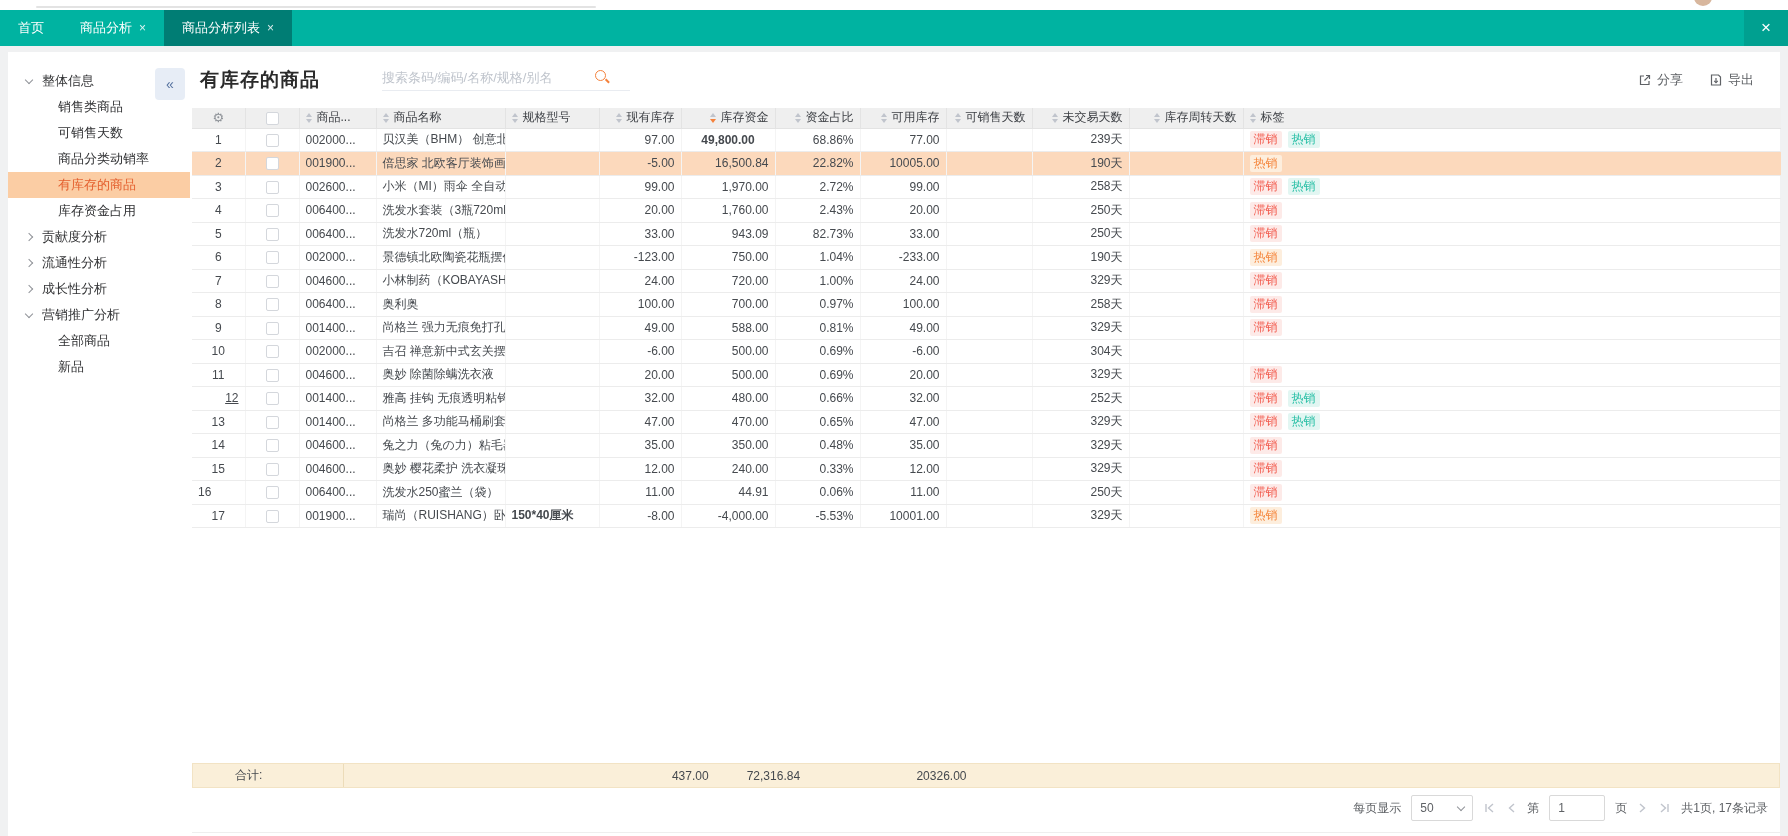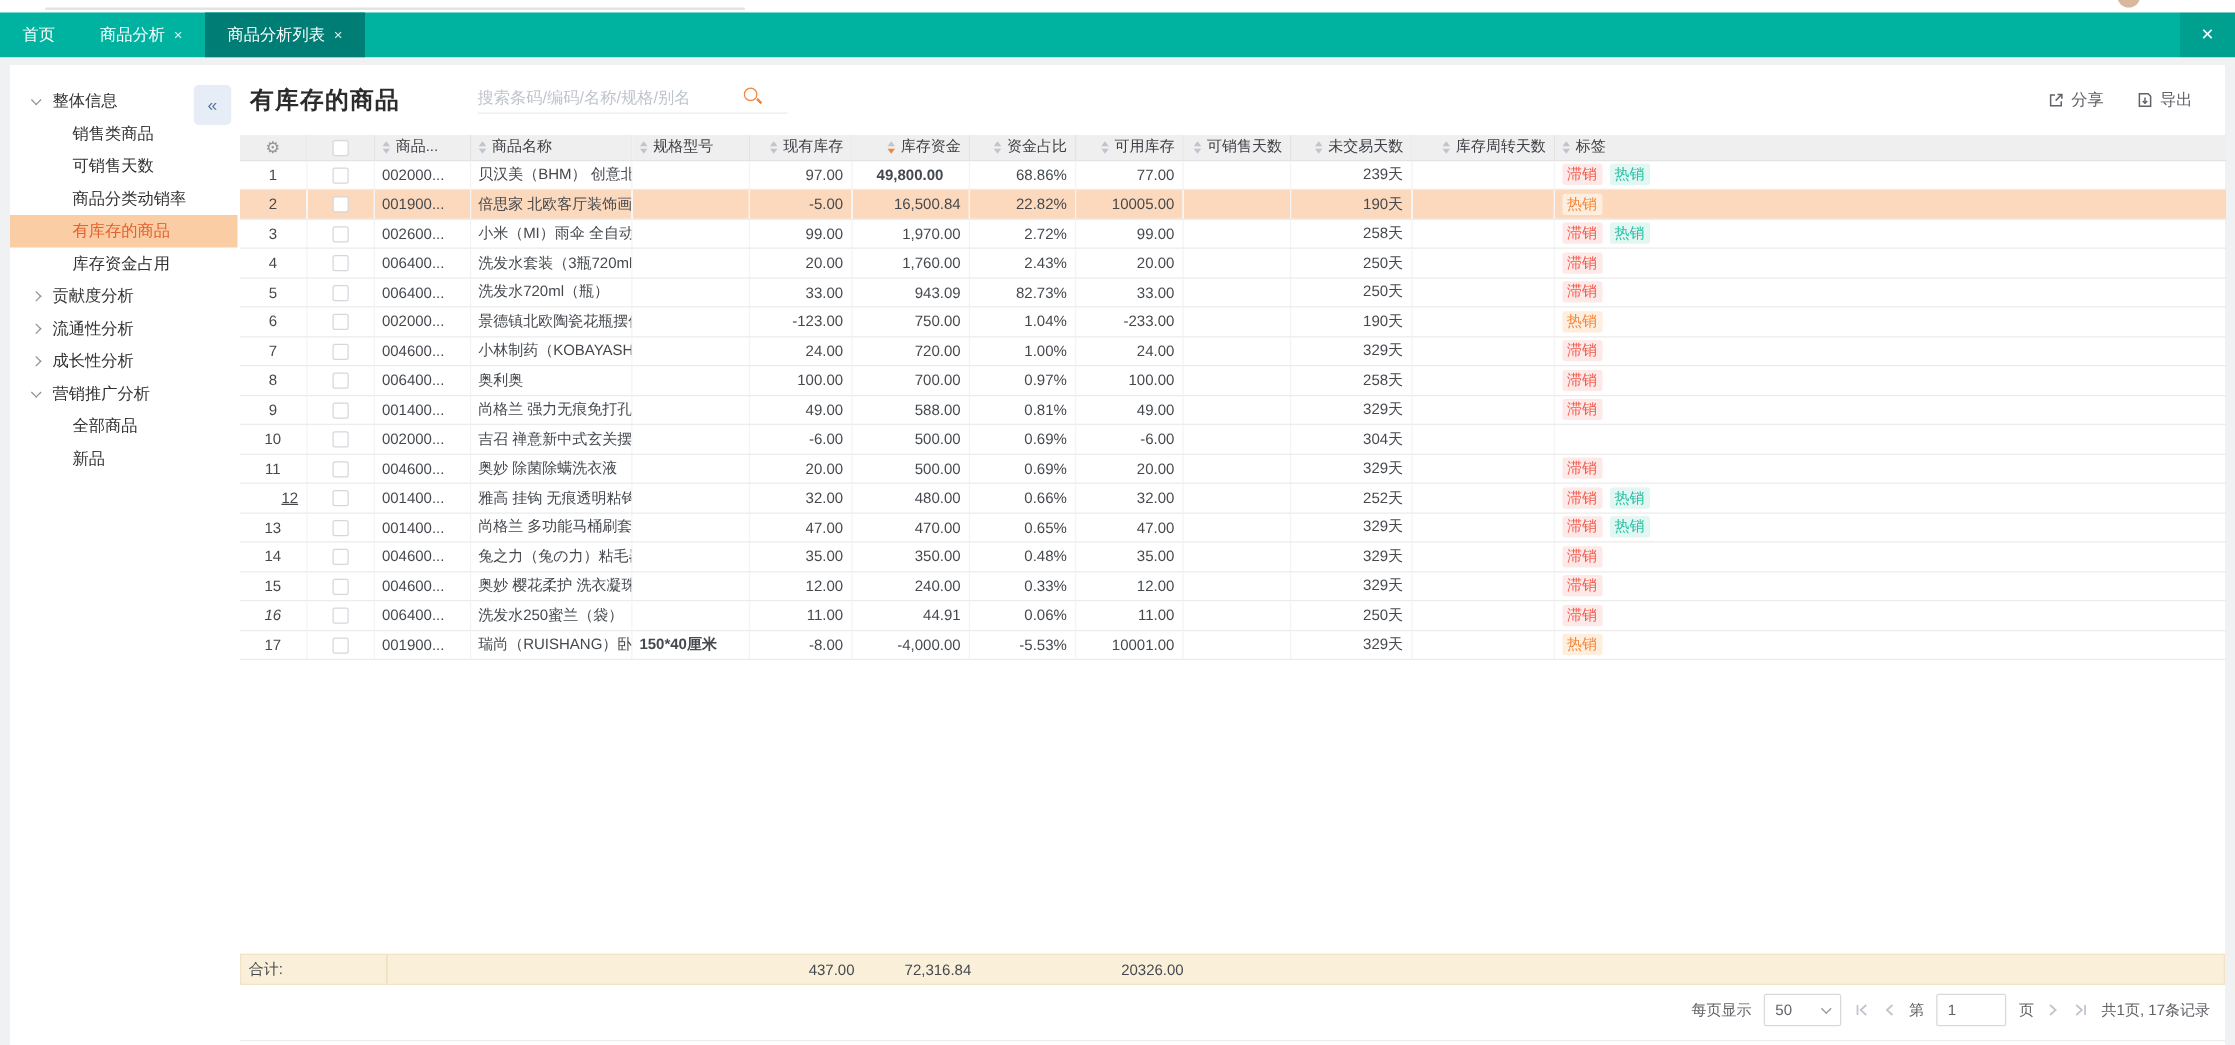--- a/index.html
+++ b/index.html
@@ -438,21 +438,21 @@
             <td style="text-align: right;">12.00</td>
             <td style="text-align: right;">240.00</td>
             <td style="text-align: right;">0.33%</td>
             <td style="text-align: right;">12.00</td>
             <td style="text-align: right;"></td>
             <td style="text-align: right;">329天</td>
             <td style="text-align: right;"></td>
             <td style="text-align: left;"><span class="tag red">滞销</span></td>
           </tr>
           <tr>
-            <td style="text-align: center; font-style: italic;">16</td>
+            <td style="">16</td>
             <td style="text-align: center;"><span class="cb"></span></td>
             <td style="text-align: left;">006400...</td>
             <td style="text-align: right;">洗发水250蜜兰（袋）</td>
             <td style="text-align: left;"></td>
             <td style="text-align: right;">11.00</td>
             <td style="text-align: right;">44.91</td>
             <td style="text-align: right;">0.06%</td>
             <td style="text-align: right;">11.00</td>
             <td style="text-align: right;"></td>
             <td style="text-align: right;">250天</td>
@@ -471,21 +471,21 @@
             <td style="text-align: right;">10001.00</td>
             <td style="text-align: right;"></td>
             <td style="text-align: right;">329天</td>
             <td style="text-align: right;"></td>
             <td style="text-align: left;"><span class="tag orange">热销</span></td>
           </tr>
         </tbody>
     </table>
 
     <div class="totals" id="totals">
-        <div class="tc lbl" style="width: 118px;">合计:</div>
+        <div class="tc lbl" style="width: 118px; margin-left: 36px;">合计:</div>
         <div class="tc" style="width: 300px;"></div>
         <div class="tc num" style="width: 82px;">437.00</div>
         <div class="tc num" style="width: 94px;">72,316.84</div>
         <div class="tc" style="width: 85px;"></div>
         <div class="tc num" style="width: 86px;">20326.00</div>
         <div class="tc" style="width: 832px;"></div>
       </div>
 
     <div class="pager">
       <span>每页显示</span>

